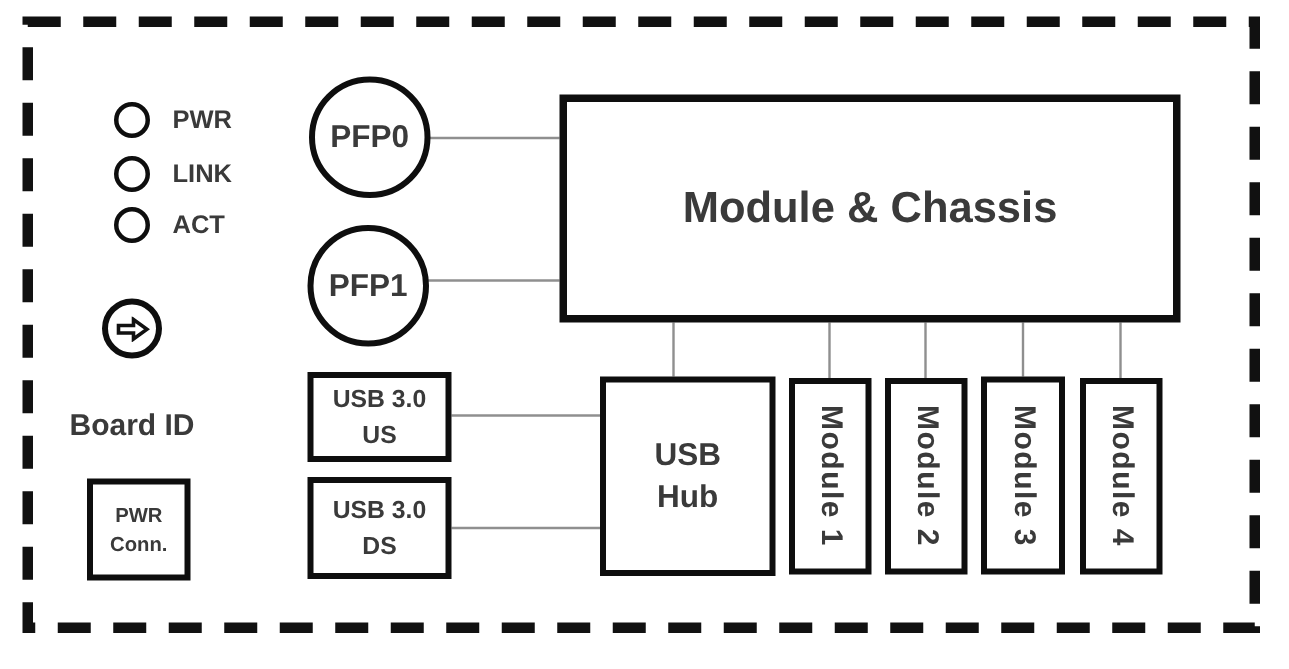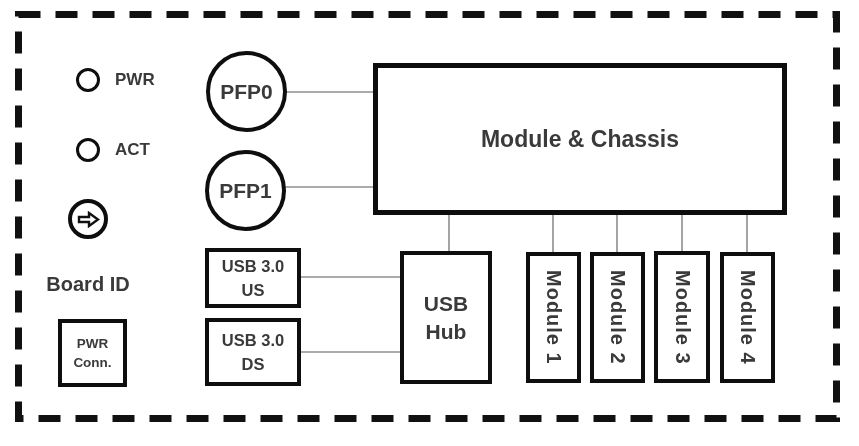--- a/index.html
+++ b/index.html
@@ -21,21 +21,21 @@
   .dash-rect{fill:none;stroke:#111;stroke-width:7px;stroke-dasharray:22 15;}
 
   .bx{
     position:absolute;box-sizing:border-box;background:#fff;
     border:4px solid var(--border);
     display:flex;flex-direction:column;align-items:center;justify-content:center;
     text-align:left;color:var(--text);z-index:2;font-weight:600;
   }
   .bx span{display:block;}
 
-  .controller{border-width:5px;font-size:23px;line-height:30px;}
+  .controller{border-width:5px;font-size:29px;line-height:30px;}
   .usb-io{font-size:16.5px;line-height:24px;}
   .pwrconn{font-size:13.5px;line-height:19px;}
   .hub{font-size:21px;line-height:28px;}
   .module{padding:0;}
   .module .vtxt{
     writing-mode:vertical-rl;text-orientation:mixed;
     font-size:20px;letter-spacing:1px;white-space:nowrap;color:var(--text);
   }
   .circ{border-radius:50%;}
   .pfp{font-size:21px;}
@@ -72,20 +72,24 @@
     <line class="cl" x1="553" y1="213" x2="553" y2="256"></line>
     <line class="cl" x1="617" y1="213" x2="617" y2="256"></line>
     <line class="cl" x1="682" y1="213" x2="682" y2="256"></line>
     <line class="cl" x1="747" y1="213" x2="747" y2="256"></line>
   </svg>
 
   <div class="led-row" style="left:76px;top:68px;">
     <div class="led-dot"></div>
     <div class="led-label">PWR</div>
   </div>
+  <div class="led-row" style="left:76px;top:104px;">
+    <div class="led-dot"></div>
+    <div class="led-label">LINK</div>
+  </div>
   <div class="led-row" style="left:76px;top:138px;">
     <div class="led-dot"></div>
     <div class="led-label">ACT</div>
   </div>
 
   <div class="boardid-circ">
     <svg width="23" height="17" viewBox="0 0 23 17">
       <path d="M2 6 H12 V2 L21 8.5 L12 15 V11 H2 Z" fill="#fff" stroke="#111" stroke-width="2.4" stroke-linejoin="miter"></path>
     </svg>
   </div>
@@ -112,21 +116,21 @@
 
   <div class="bx usb-io" style="left:205px;top:248px;width:96px;height:60px;">
     <span>USB 3.0</span>
     <span>US</span>
   </div>
   <div class="bx usb-io" style="left:205px;top:318px;width:96px;height:68px;">
     <span>USB 3.0</span>
     <span>DS</span>
   </div>
 
-  <div class="bx hub" style="left:400px;top:251px;width:92px;height:133px;">
+  <div class="bx hub" style="left:400px;top:251px;width:117px;height:133px;">
     <span>USB</span>
     <span>Hub</span>
   </div>
 
   <div class="bx module" style="left:526px;top:252px;width:55px;height:131px;">
     <span class="vtxt">Module 1</span>
   </div>
   <div class="bx module" style="left:590px;top:252px;width:55px;height:131px;">
     <span class="vtxt">Module 2</span>
   </div>

